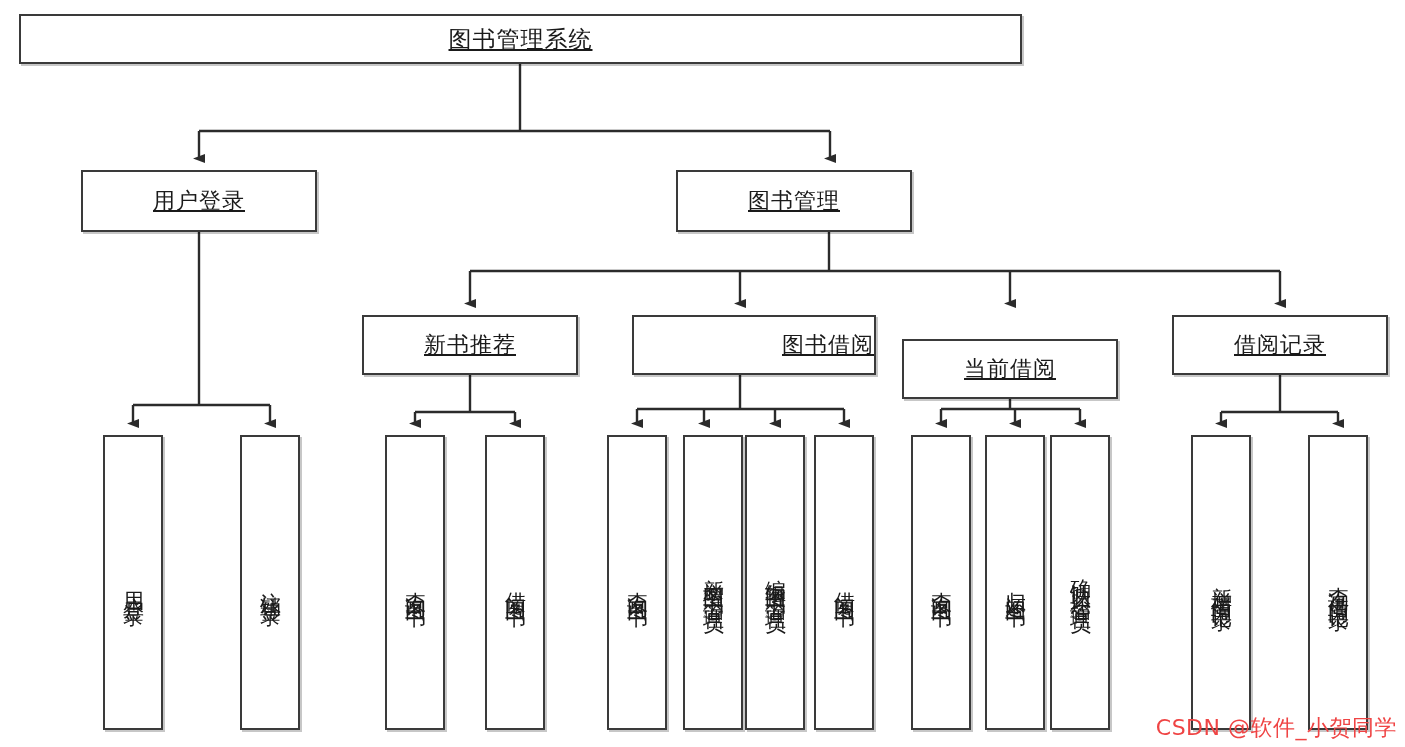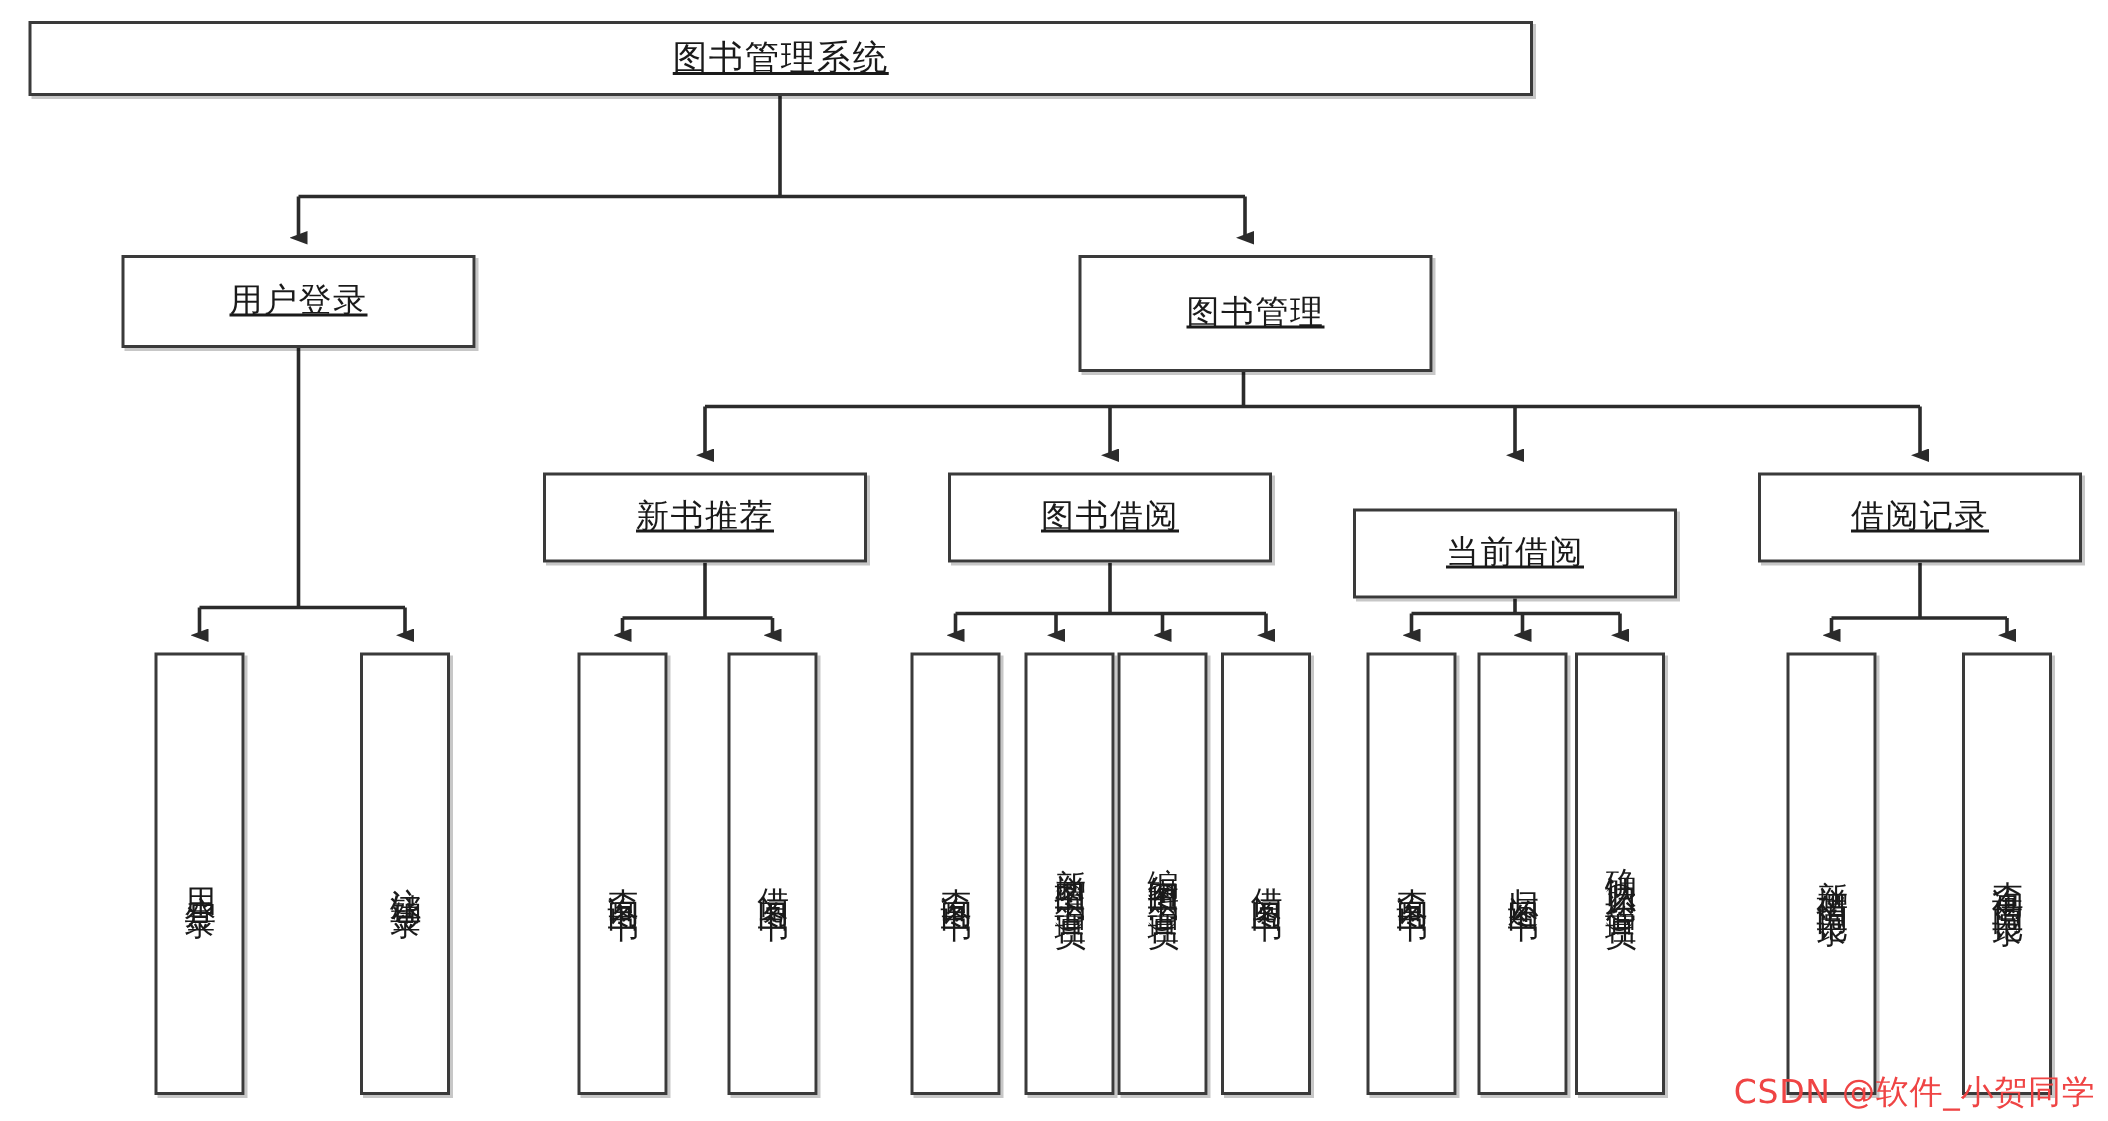--- a/index.html
+++ b/index.html
@@ -130,28 +130,28 @@
     </g>
   </svg>
 
   <div class="node h root" id="n-root" style="left: 19px; top: 14px; width: 1003px; height: 50px;">
     <span class="label">图书管理系统</span>
   </div>
 
   <div class="node h" id="n-l2-0" style="left: 81px; top: 170px; width: 236px; height: 62px;">
     <span class="label">用户登录</span>
   </div>
-  <div class="node h" id="n-l2-1" style="left: 719px; top: 170px; width: 236px; height: 78px;">
+  <div class="node h" id="n-l2-1" style="left: 676px; top: 170px; width: 236px; height: 62px;">
     <span class="label">图书管理</span>
   </div>
 
   <div class="node h" id="n-l3-0" style="left: 362px; top: 315px; width: 216px; height: 60px; align-items: center;">
     <span class="label">新书推荐</span>
   </div>
-  <div class="node h" id="n-l3-1" style="left: 632px; top: 315px; width: 216px; height: 60px;">
+  <div class="node h" id="n-l3-1" style="left: 632px; top: 315px; width: 244px; height: 60px; justify-content: flex-end;">
     <span class="label">图书借阅</span>
   </div>
   <div class="node h" id="n-l3-2" style="left: 902px; top: 315px; width: 216px; height: 60px; margin-top: 24px;">
     <span class="label">当前借阅</span>
   </div>
   <div class="node h" id="n-l3-3" style="left: 1172px; top: 315px; width: 216px; height: 60px;">
     <span class="label">借阅记录</span>
   </div>
 
   <div class="node v" id="n-leaf-0" style="left: 103px; top: 435px; width: 60px; height: 295px; padding-top: 137.5px;">

